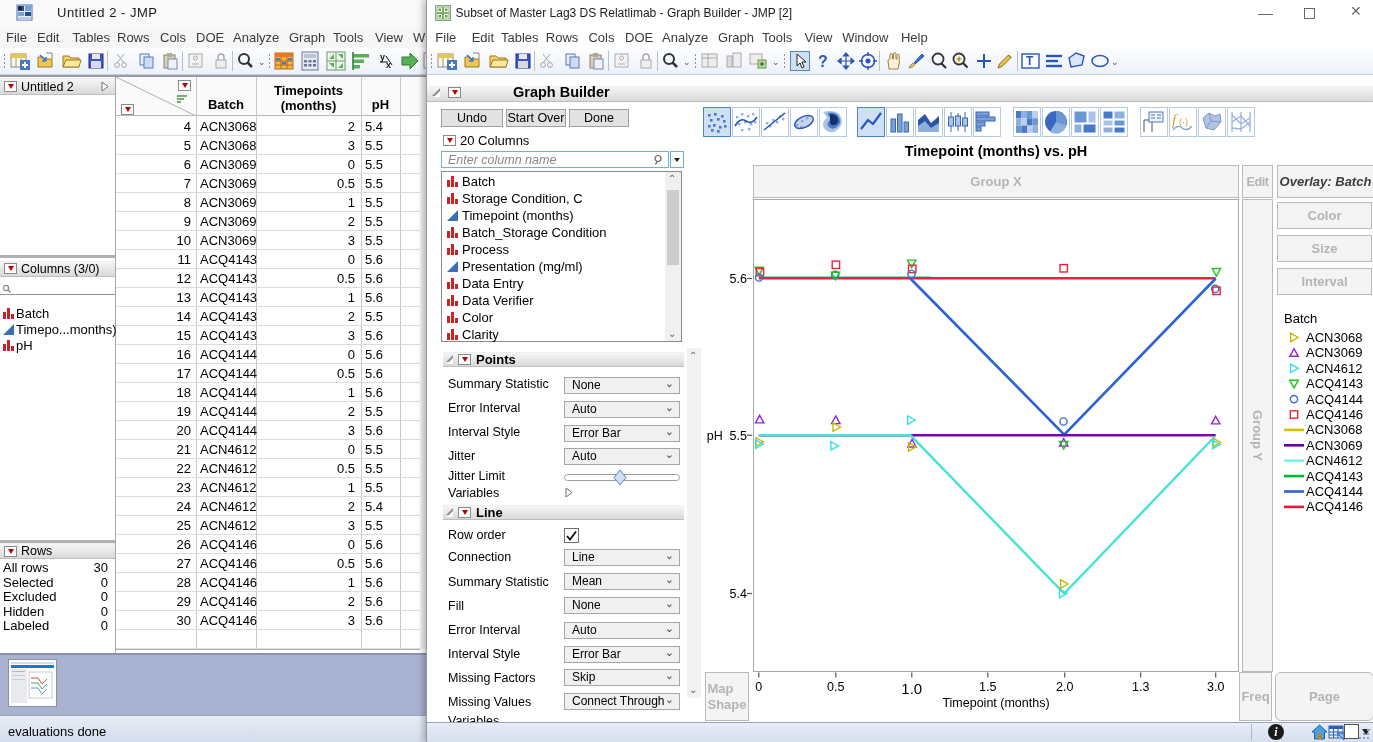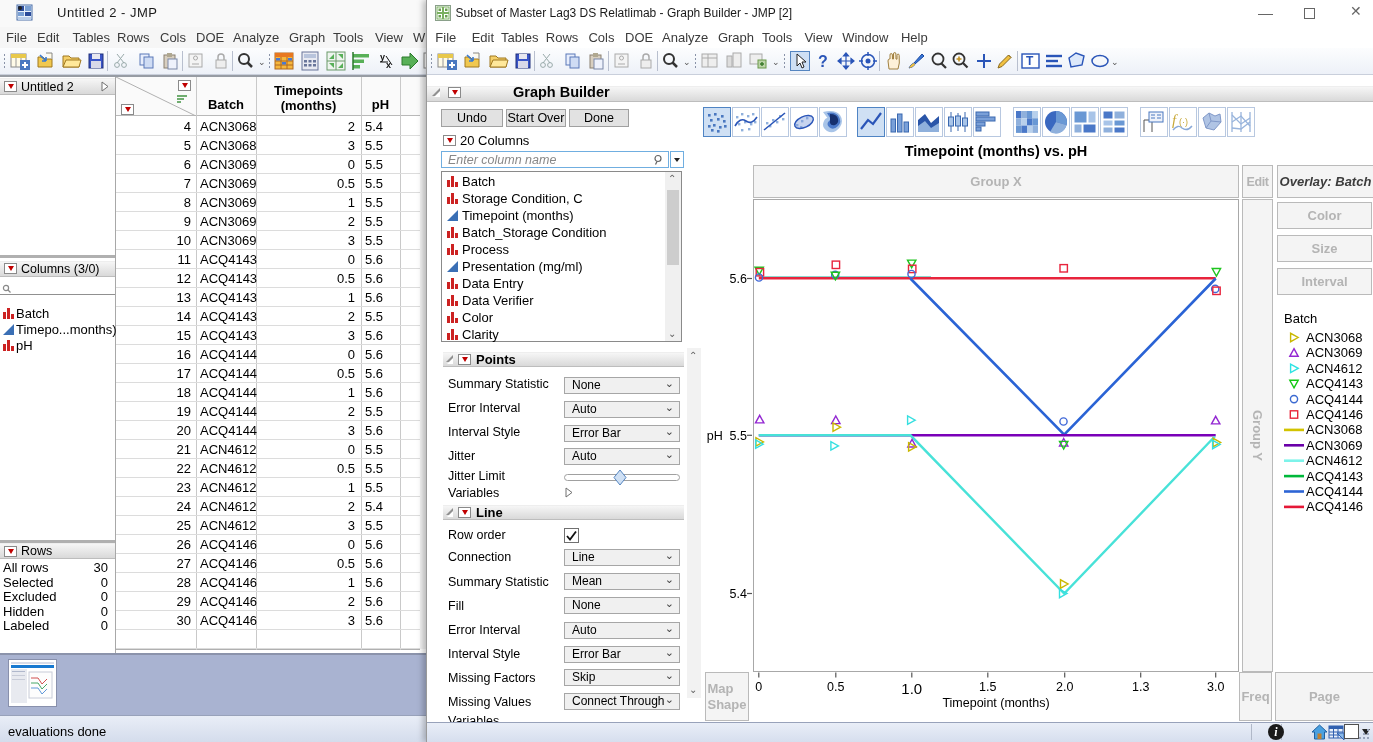--- a/index.html
+++ b/index.html
@@ -943,21 +943,21 @@
 <div class="tb" style="left:316.8px;top:680px;width:30px;text-align:center;font-size:12.5px;">0</div>
 <div class="tb" style="left:393.8px;top:680px;width:30px;text-align:center;font-size:12.5px;">0.5</div>
 <div class="tb" style="left:469.8px;top:680px;width:30px;text-align:center;font-size:15px;">1.0</div>
 <div class="tb" style="left:545.8px;top:680px;width:30px;text-align:center;font-size:12.5px;">1.5</div>
 <div class="tb" style="left:622.7px;top:680px;width:30px;text-align:center;font-size:12.5px;">2.0</div>
 <div class="tb" style="left:698.7px;top:680px;width:30px;text-align:center;font-size:12.5px;">1.3</div>
 <div class="tb" style="left:773.7px;top:680px;width:30px;text-align:center;font-size:12.5px;">3.0</div>
 <div class="tb" style="left:326px;top:696px;width:486px;text-align:center;font-size:12.5px;">Timepoint (months)</div>
 <div class="zone" style="left:278px;top:672px;width:44px;height:49px;line-height:16px;">Map<br>Shape</div>
 <div class="zone" style="left:812px;top:672px;width:33px;height:49px;">Freq</div>
-<div class="zone" style="left:848px;top:672px;width:99px;height:49px;">Page</div>
+<div class="zone" style="left:848px;top:672px;width:99px;height:49px;border-radius:6px;">Page</div>
 <div class="zone" style="left:850px;top:201.5px;width:95px;height:27px;">Color</div>
 <div class="zone" style="left:850px;top:234.5px;width:95px;height:27px;">Size</div>
 <div class="zone" style="left:850px;top:268px;width:95px;height:27px;">Interval</div>
 <div class="tb" style="left:857px;top:311px;">Batch</div>
 <svg class="abs" style="left:855px;top:330px" width="92" height="185">
 <path d="M16.2 7.5 L8.6 11.7 L8.6 3.3 Z" fill="none" stroke="#c9b800" stroke-width="1.4"></path>
 <text x="24" y="12.0" font-size="13" fill="#000">ACN3068</text>
 <path d="M12 18.7 L16.2 26.299999999999997 L7.8 26.299999999999997 Z" fill="none" stroke="#9327d2" stroke-width="1.4"></path>
 <text x="24" y="27.4" font-size="13" fill="#000">ACN3069</text>
 <path d="M16.2 38.3 L8.6 42.5 L8.6 34.099999999999994 Z" fill="none" stroke="#2fe3e3" stroke-width="1.4"></path>

